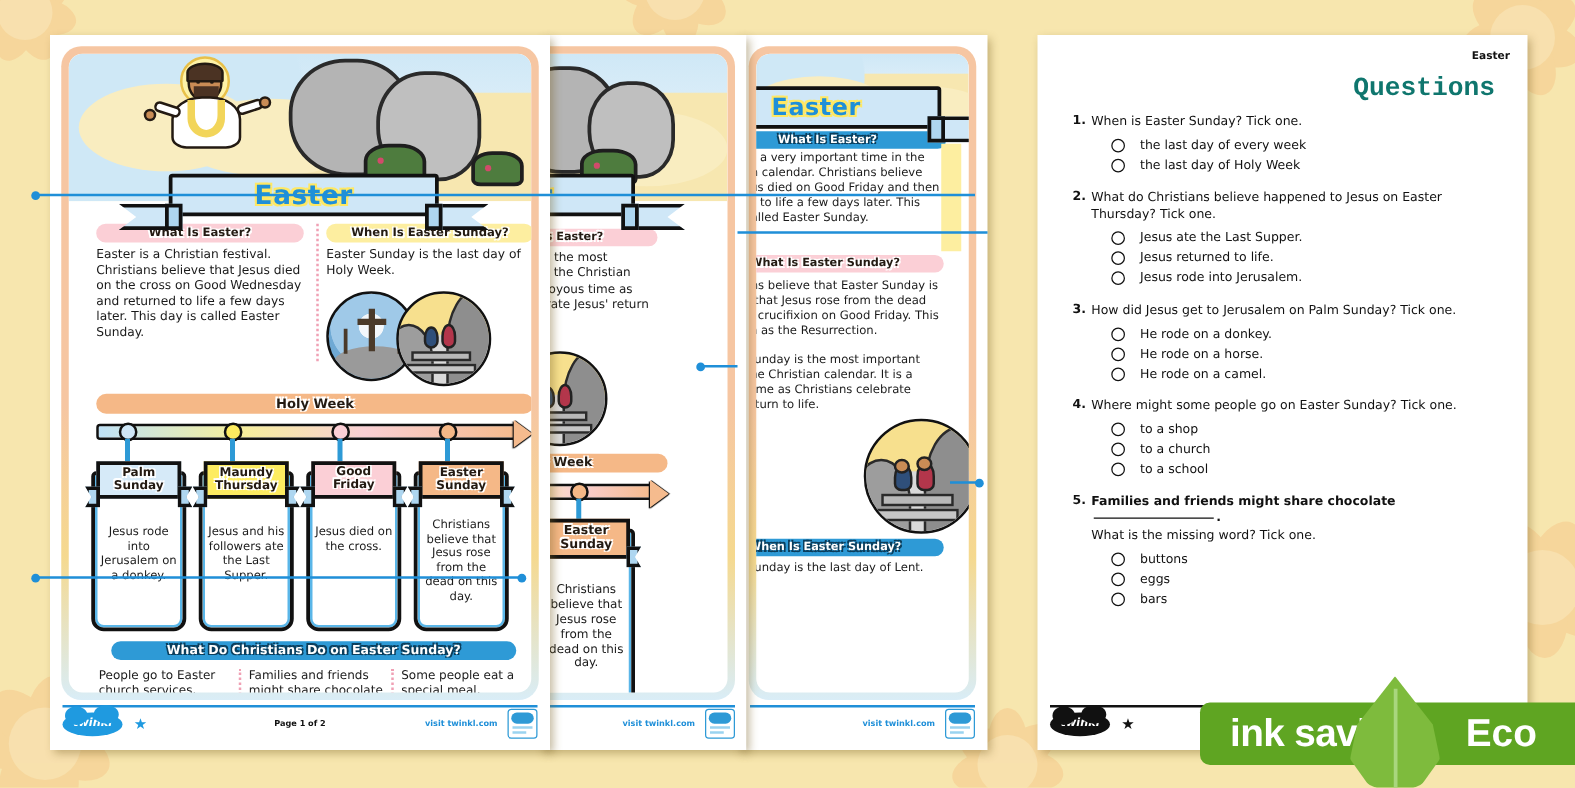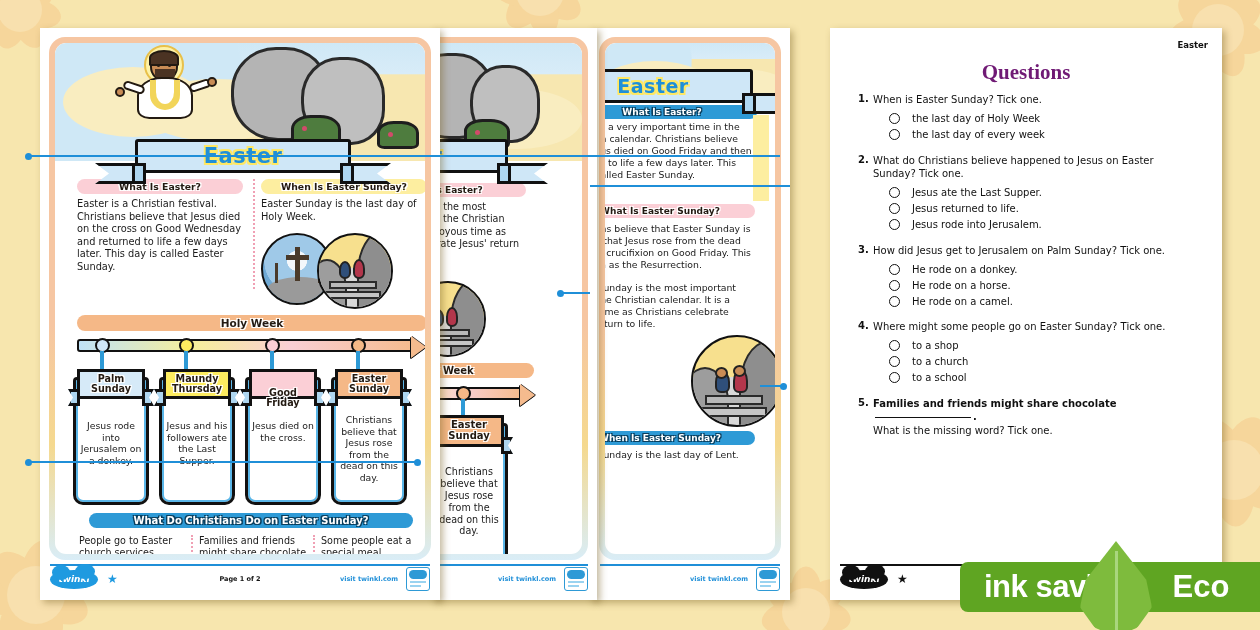--- a/index.html
+++ b/index.html
@@ -277,22 +277,22 @@
   .fbadge .b2{position:absolute;left:3px;top:13px;right:3px;height:2px;background:#9ad3f0;}
   .fbadge .b3{position:absolute;left:3px;top:17px;right:8px;height:2px;background:#9ad3f0;}
 
   
   .q-page { position:absolute; inset:0; padding: 16px 26px; }
   .q-topic {
     position:absolute; right:14px; top:12px;
     font-family:"DejaVu Sans", sans-serif; font-weight:bold; font-size:8.5px; color:#111;
   }
   .q-title {
-    text-align:center; font-family:Liberation Serif, serif;
-    font-weight:bold; font-size:21px; color:#701a75; margin: 16px 0 8px;
+    text-align:right; font-family:Liberation Mono, monospace;
+    font-weight:bold; font-size:21px; color:#0f766e; margin: 16px 0 8px;
   }
   .q-item { display:flex; margin-bottom: 2px; }
   .q-num {
     width: 17px; flex:none;
     font-family:"DejaVu Sans", sans-serif; font-weight:bold; font-size:10px; color:#111;
     padding-left:2px;
   }
   .q-stem {
     font-family:"DejaVu Sans", sans-serif; font-size:10px; color:#111; line-height:1.35;
   }
@@ -612,21 +612,21 @@
       <div class="dayhdr" style="left:108px;top:326px;width:68px;height:30px;background:#fdec60;font-size:9.6px;padding-top:2px;">
         <div>Maundy</div>
         <div>Thursday</div>
         <i class="flag-l"></i>
           <i class="flag-r"></i>
       </div>
 
       <div class="daycard" style="left:190px;top:334px;width:76px;height:128px;">
         <div class="daytext" style="top:40px;font-size:9.3px;">Jesus died on the cross.</div>
       </div>
-      <div class="dayhdr" style="left:194px;top:326px;width:68px;height:30px;background:#fbcfd6;font-size:9.6px;padding-top:16px;">
+      <div class="dayhdr" style="left:194px;top:326px;width:68px;height:30px;background:#fbcfd6;font-size:9.6px;padding-top:1px;">
         <div>Good</div>
         <div>Friday</div>
         <i class="flag-l"></i>
           <i class="flag-r"></i>
       </div>
 
       <div class="daycard" style="left:276px;top:334px;width:76px;height:128px;">
         <div class="daytext" style="top:34px;font-size:9.3px;">Christians believe that Jesus rose from the dead on this day.</div>
       </div>
       <div class="dayhdr" style="left:280px;top:326px;width:68px;height:30px;background:#f5b887;font-size:9.6px;padding-top:2px;">
@@ -663,31 +663,31 @@
     <div class="q-topic">Easter</div>
     <div class="q-title">Questions</div>
 
     <div class="q-item">
       <div class="q-num">1.</div>
       <div class="q-stem">When is Easter Sunday? Tick one.</div>
     </div>
     <div class="q-opts">
       <div class="q-opt">
         <span class="q-bubble"></span>
+        <span class="q-opt-label">the last day of every week</span>
+      </div>
+      <div class="q-opt">
+        <span class="q-bubble"></span>
         <span class="q-opt-label">the last day of Holy Week</span>
-      </div>
-      <div class="q-opt">
-        <span class="q-bubble"></span>
-        <span class="q-opt-label">the last day of every week</span>
       </div>
     </div>
 
     <div class="q-item">
       <div class="q-num">2.</div>
-      <div class="q-stem" style="width:320px;">What do Christians believe happened to Jesus on Easter Sunday? Tick one.</div>
+      <div class="q-stem" style="width:320px;">What do Christians believe happened to Jesus on Easter Thursday? Tick one.</div>
     </div>
     <div class="q-opts">
       <div class="q-opt">
         <span class="q-bubble"></span>
         <span class="q-opt-label">Jesus ate the Last Supper.</span>
       </div>
       <div class="q-opt">
         <span class="q-bubble"></span>
         <span class="q-opt-label">Jesus returned to life.</span>
       </div>
@@ -735,20 +735,34 @@
       </div>
     </div>
 
     <div class="q-item">
       <div class="q-num">5.</div>
       <div style="width:330px;">
         <div class="q-stem bold"><span>Families and friends might share chocolate</span><span class="blank-line"></span><span>.</span></div>
         <div class="q-stem">What is the missing word? Tick one.</div>
       </div>
     </div>
+    <div class="q-opts">
+      <div class="q-opt">
+        <span class="q-bubble"></span>
+        <span class="q-opt-label">buttons</span>
+      </div>
+      <div class="q-opt">
+        <span class="q-bubble"></span>
+        <span class="q-opt-label">eggs</span>
+      </div>
+      <div class="q-opt">
+        <span class="q-bubble"></span>
+        <span class="q-opt-label">bars</span>
+      </div>
+    </div>
   </div>
 
   <div class="footer qf">
     <span class="twinkl-logo black">twinkl</span>
     <span class="star black">★</span>
   </div>
 </div>
 
 <div class="connector" style="left:28px; top:155px; width:752px;">
   <i class="knob" style="left:-3px;"></i>

